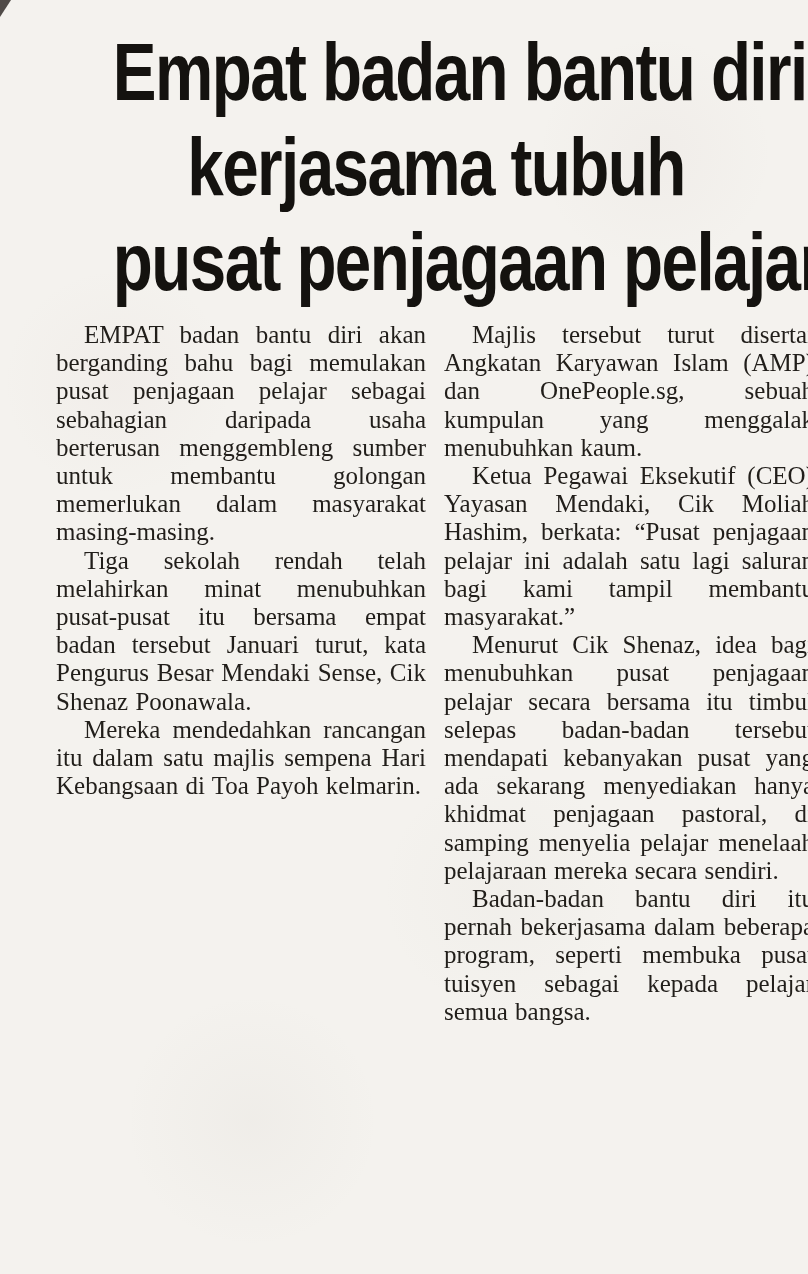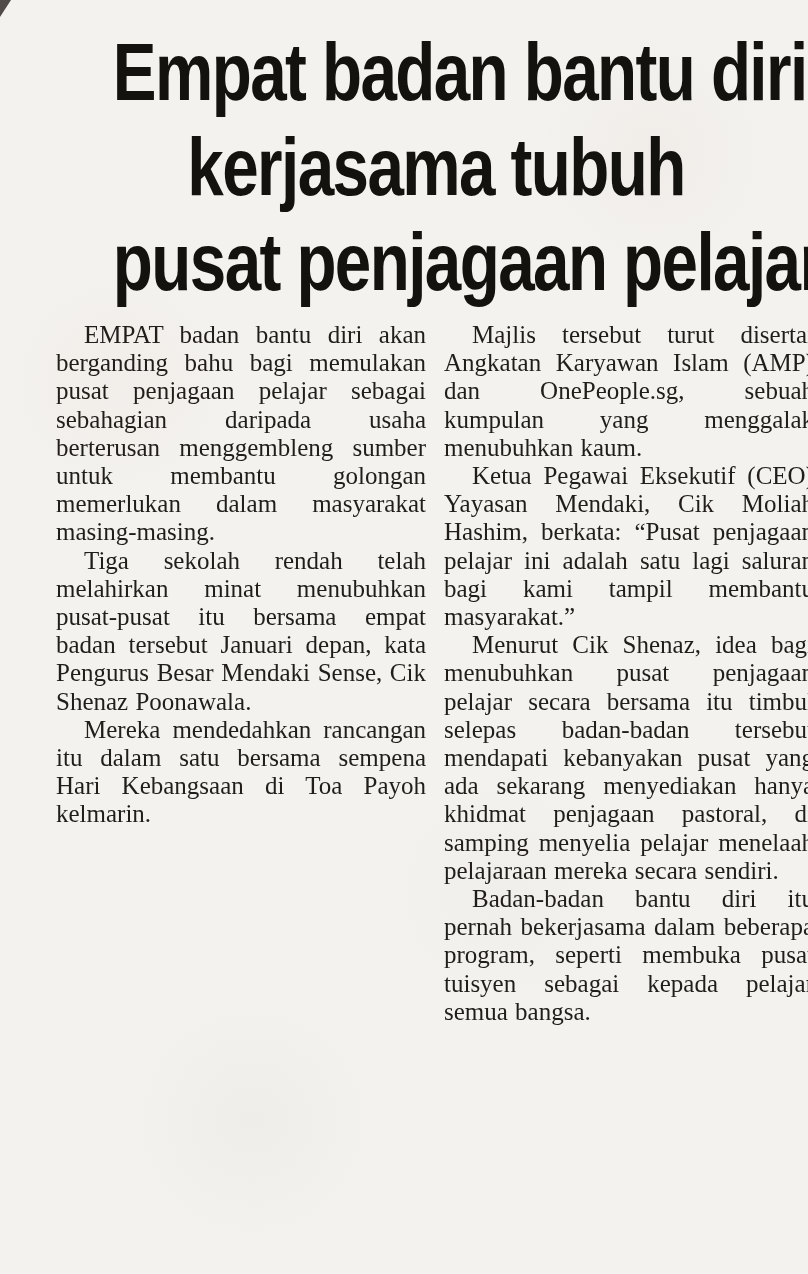--- a/index.html
+++ b/index.html
@@ -72,22 +72,22 @@
   <header class="headline">
     <div class="hl-line">Empat badan bantu diri</div>
     <div class="hl-line">kerjasama tubuh</div>
     <div class="hl-line">pusat penjagaan pelajar</div>
   </header>
 
   <main class="body-columns">
 
     <section class="col">
       <p>EMPAT badan bantu diri akan berganding bahu bagi memulakan pusat penjagaan pelajar sebagai sebahagian daripada usaha berterusan menggembleng sumber untuk membantu golongan memerlukan dalam masyarakat masing-masing.</p>
-      <p>Tiga sekolah rendah telah melahirkan minat menubuhkan pusat-pusat itu bersama empat badan tersebut Januari depan, kata Pengurus Besar Mendaki Sense, Cik Shenaz Poonawala.</p>
-      <p>Mereka mendedahkan rancangan itu dalam satu bersama sempena Hari Kebangsaan di Toa Payoh kelmarin.</p>
+      <p>Tiga sekolah rendah telah melahirkan minat menubuhkan pusat-pusat itu bersama empat badan tersebut Januari turut, kata Pengurus Besar Mendaki Sense, Cik Shenaz Poonawala.</p>
+      <p>Mereka mendedahkan rancangan itu dalam satu majlis sempena Hari Kebangsaan di Toa Payoh kelmarin.</p>
     </section>
 
     <section class="col">
       <p>Majlis tersebut turut disertai Angkatan Karyawan Islam (AMP) dan OnePeople.sg, sebuah kumpulan yang menggalak menubuhkan kaum.</p>
       <p>Ketua Pegawai Eksekutif (CEO) Yayasan Mendaki, Cik Moliah Hashim, berkata: “Pusat penjagaan pelajar ini adalah satu lagi saluran bagi kami tampil membantu masyarakat.”</p>
       <p>Menurut Cik Shenaz, idea bagi menubuhkan pusat penjagaan pelajar secara bersama itu timbul selepas badan-badan tersebut mendapati kebanyakan pusat yang ada sekarang menyediakan hanya khidmat penjagaan pastoral, di samping menyelia pelajar menelaah pelajaraan mereka secara sendiri.</p>
       <p>Badan-badan bantu diri itu pernah bekerjasama dalam beberapa program, seperti membuka pusat tuisyen sebagai kepada pelajar semua bangsa.</p>
     </section>
 
   </main>

